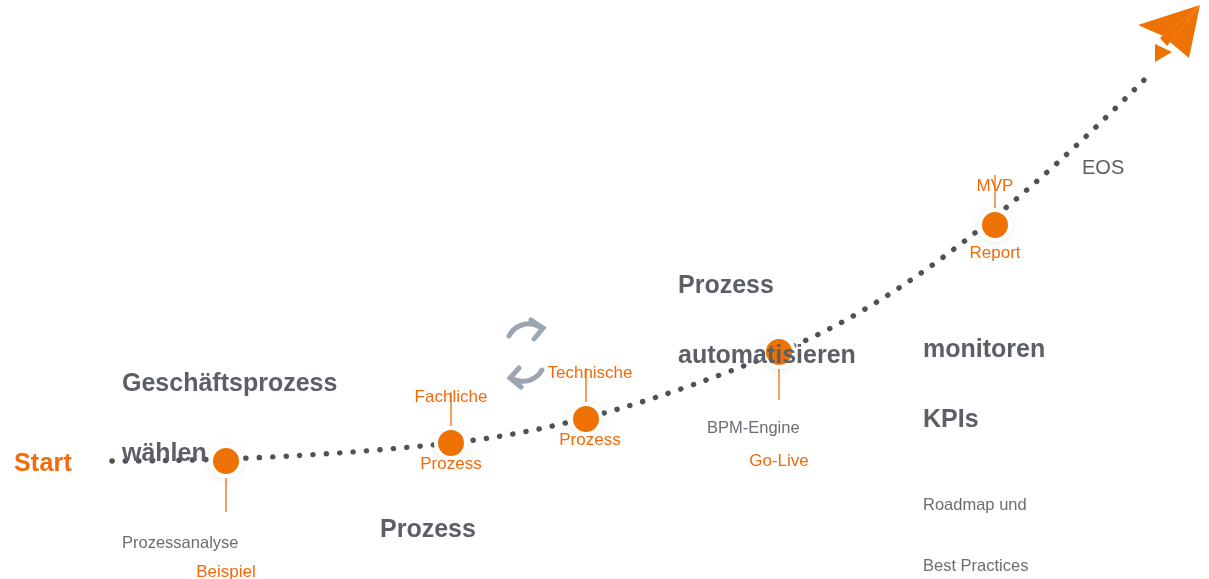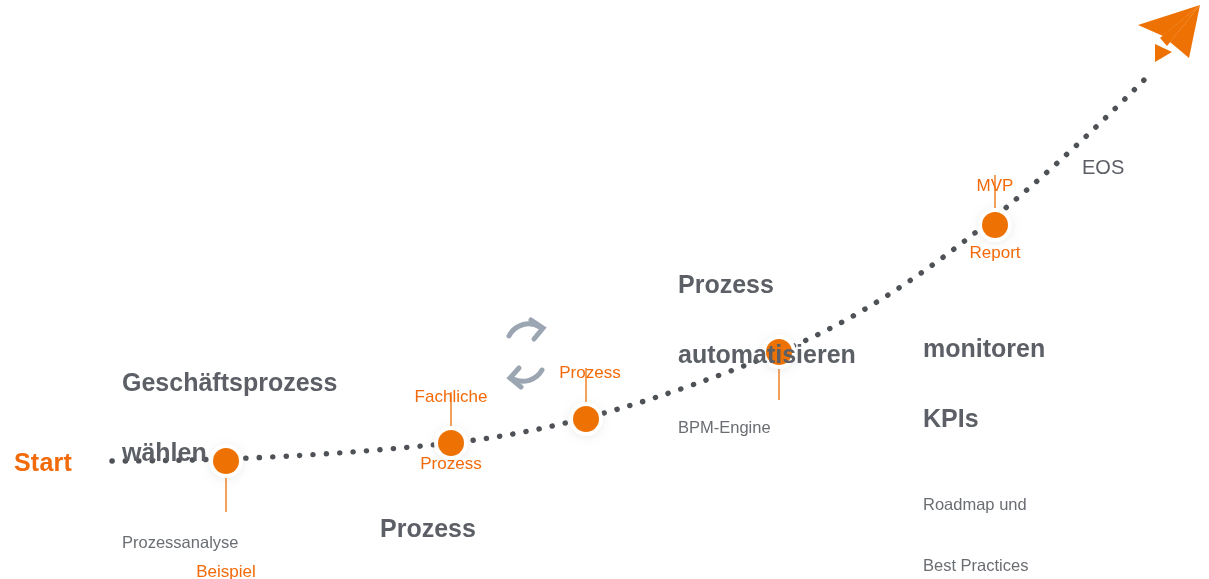--- a/index.html
+++ b/index.html
@@ -136,43 +136,47 @@
 
   <div class="lbl ta-l" style="left:380px; top:474px;">
     <div class="stage-title">Prozess</div>
     
     
   </div>
 
   <div class="lbl ta-l" style="left:678px; top:230px;">
     <div class="stage-title">Prozess</div>
     <div class="stage-title">automatisieren</div>
-    <div class="stage-sub" style="margin-top:7px;">BPM-Engine</div>
+    <div class="stage-sub" style="margin-top:7px;margin-left:29px;">BPM-Engine</div>
   </div>
 
   <div class="lbl ta-l" style="left:923px; top:294px;">
     <div class="stage-title">monitoren</div>
     <div class="stage-title">KPIs</div>
     <div class="stage-sub" style="margin-top:20px;">Roadmap und</div>
     <div class="stage-sub">Best Practices</div>
   </div>
 
   <div class="lbl node-label" style="left:166px; top:516px; width:120px;">
     <div>Beispiel</div>
     
   </div>
 
   <div class="lbl node-label" style="left:391px; top:341px; width:120px;">
     <div>Fachliche</div>
     <div>Prozess</div>
   </div>
 
   <div class="lbl node-label" style="left:526px; top:317px; width:128px;">
+    <div>Technische</div>
     <div>Prozess</div>
   </div>
 
+  <div class="lbl node-label" style="left:719px; top:405px; width:120px;">
+    <div>Go-Live</div>
+  </div>
 
   <div class="lbl node-label" style="left:935px; top:130px; width:120px;">
     <div>MVP</div>
     <div>Report</div>
   </div>
 
 </div>
 
 </body></html>

